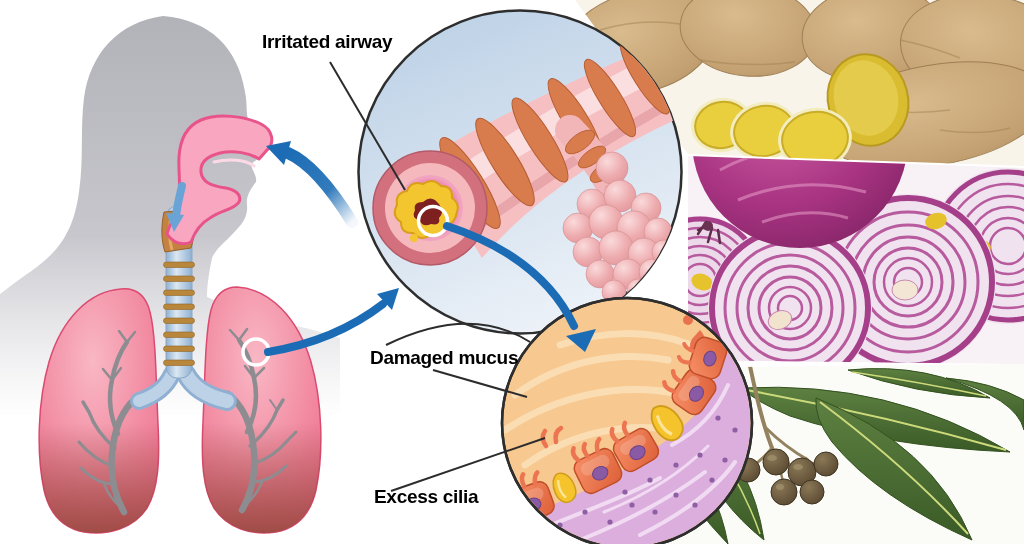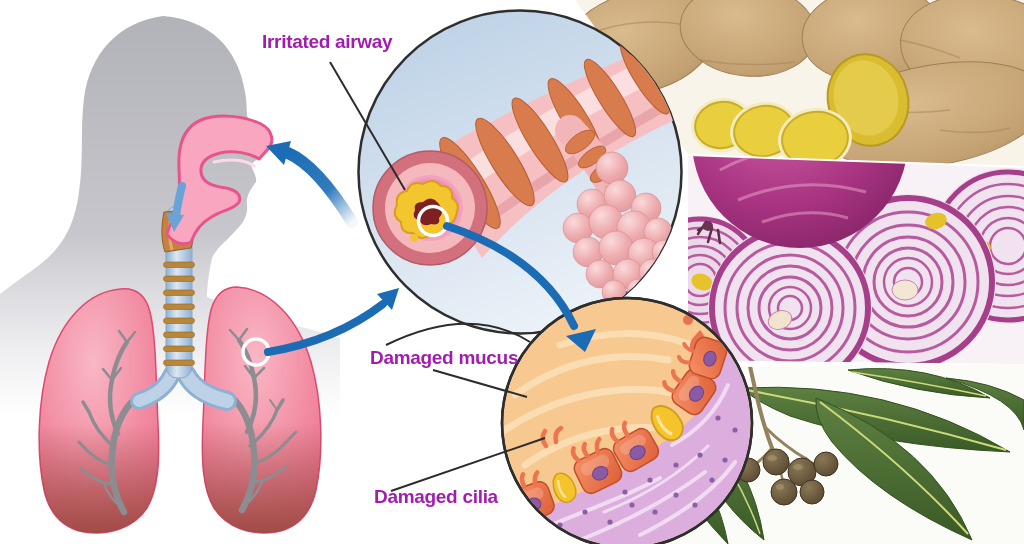--- a/index.html
+++ b/index.html
@@ -1,19 +1,19 @@
 <!DOCTYPE html>
 <html><head>
 <meta charset="utf-8">
 <style>
   html,body{margin:0;padding:0;background:#ffffff;}
   .stage{position:relative;width:1024px;height:544px;background:#ffffff;overflow:hidden;
          font-family:"Liberation Sans",sans-serif;}
   .stage svg{position:absolute;left:0;top:0;}
-  .label{position:absolute;font-weight:bold;font-size:19px;color:#a21caf;
+  .label{position:absolute;font-weight:bold;font-size:19px;color:#000000;
          letter-spacing:-0.3px;white-space:nowrap;}
   #lbl-airway{left:262px;top:31px;}
   #lbl-mucus{left:370px;top:347px;}
   #lbl-cilia{left:374px;top:486px;}
 </style>
 </head>
 <body>
 
 <div class="stage">
 <svg width="1024" height="544" viewBox="0 0 1024 544">
@@ -440,14 +440,14 @@
   <g stroke="#2c2c2c" stroke-width="2" fill="none">
     <path d="M330,62 L405,190"></path>
     <path d="M386,345 Q470,304 530,342"></path>
     <path d="M433,370 L527,397"></path>
     <path d="M391,491 L545,438"></path>
   </g>
 </svg>
 
 <div class="label" id="lbl-airway">Irritated airway</div>
 <div class="label" id="lbl-mucus">Damaged mucus</div>
-<div class="label" id="lbl-cilia">Damaged cilia</div>
+<div class="label" id="lbl-cilia">Excess cilia</div>
 </div>
 
 </body></html>

